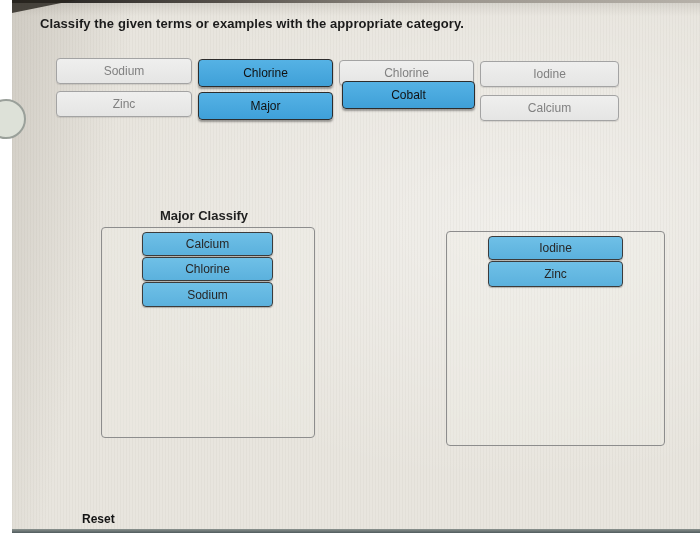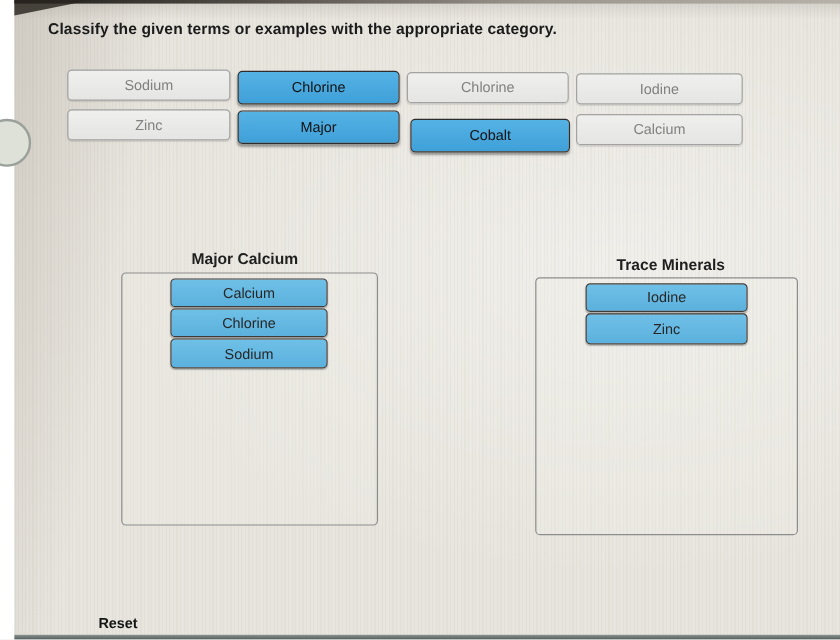--- a/index.html
+++ b/index.html
@@ -54,30 +54,29 @@
 
   <div class="abs instruction">Classify the given terms or examples with the appropriate category.</div>
 
   <div class="abs" style="left:0;top:0;">
     <div class="abs chip chip-placed" style="left:44px;top:58px;width:136px;height:26px;">Sodium</div>
     <div class="abs chip chip-available" style="left:186px;top:59px;width:135px;height:28px;">Chlorine</div>
     <div class="abs chip chip-placed" style="left:327px;top:60px;width:135px;height:26px;">Chlorine</div>
     <div class="abs chip chip-placed" style="left:468px;top:61px;width:139px;height:26px;">Iodine</div>
     <div class="abs chip chip-placed" style="left:44px;top:91px;width:136px;height:26px;">Zinc</div>
     <div class="abs chip chip-available" style="left:186px;top:92px;width:135px;height:28px;">Major</div>
-    <div class="abs chip chip-available" style="left:330px;top:99px;width:133px;height:28px;">Cobalt</div>
+    <div class="abs chip chip-available" style="left:330px;top:81px;width:133px;height:28px;">Cobalt</div>
     <div class="abs chip chip-placed" style="left:468px;top:95px;width:139px;height:26px;">Calcium</div>
   </div>
 
-  <div class="abs cat-label" style="left:137px;top:208px;width:110px;">Major Calcium</div>
+  <div class="abs cat-label" style="left:137px;top:208px;width:110px;">Major Classify</div>
   <div class="abs dropzone" style="left:89px;top:227px;width:214px;height:211px;"></div>
   <div class="abs chip chip-dropped" style="left:130px;top:232px;width:131px;height:24px;">Calcium</div>
   <div class="abs chip chip-dropped" style="left:130px;top:257px;width:131px;height:24px;">Chlorine</div>
   <div class="abs chip chip-dropped" style="left:130px;top:282px;width:131px;height:25px;">Sodium</div>
 
-  <div class="abs cat-label" style="left:492px;top:213px;width:110px;">Trace Minerals</div>
   <div class="abs dropzone" style="left:434px;top:231px;width:219px;height:215px;"></div>
   <div class="abs chip chip-dropped" style="left:476px;top:236px;width:135px;height:24px;">Iodine</div>
   <div class="abs chip chip-dropped" style="left:476px;top:261px;width:135px;height:26px;">Zinc</div>
 
   <div class="abs reset" style="left:70px;top:512px;text-align:center;">Reset</div>
 
 </div>
 
 </body></html>

